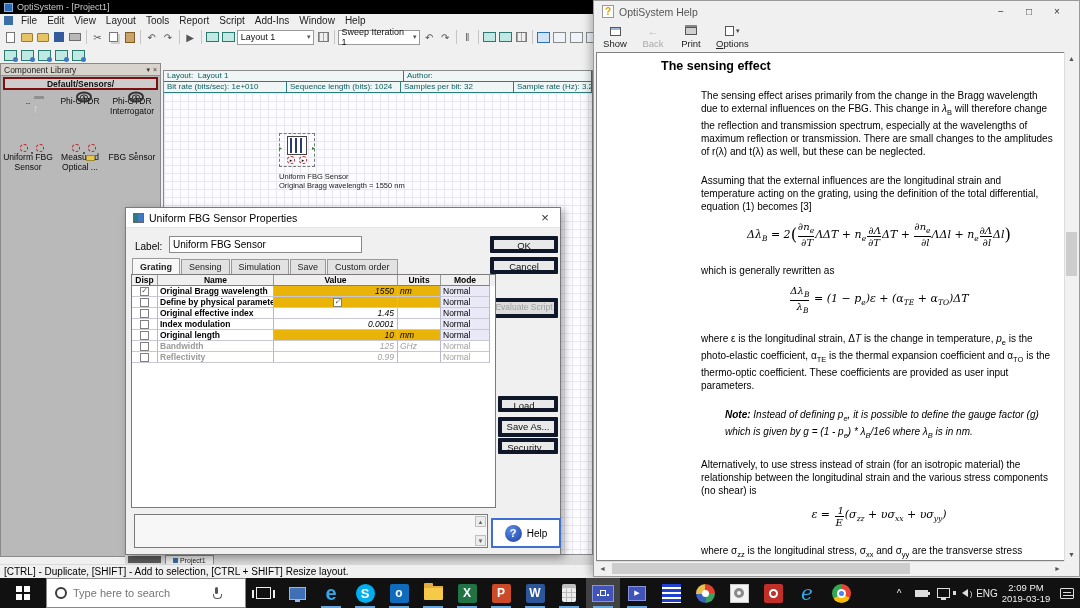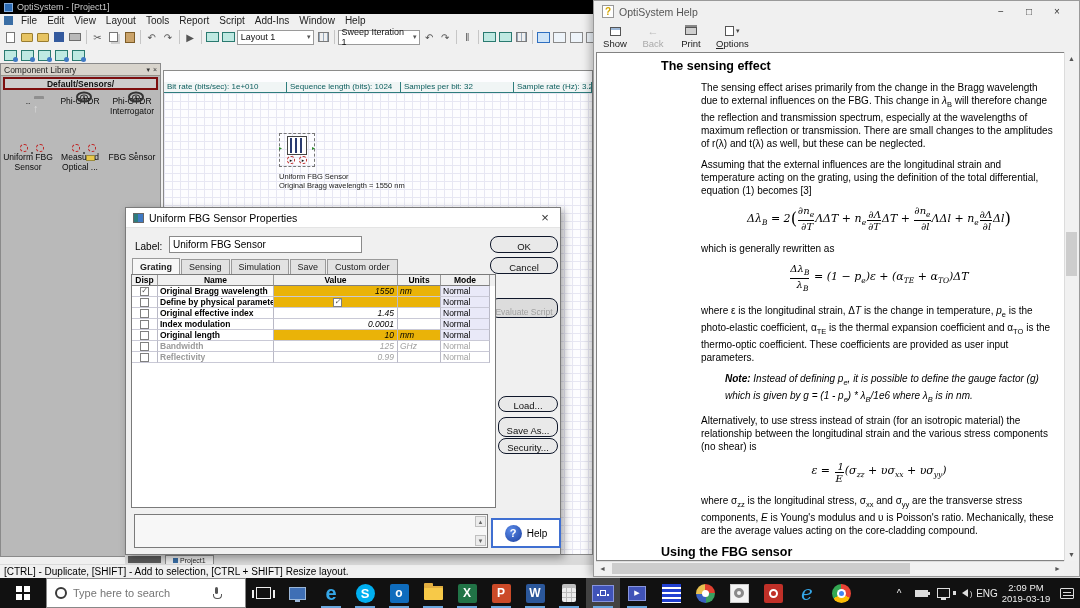--- a/index.html
+++ b/index.html
@@ -76,21 +76,21 @@
   .ptab .pico{width:5px;height:5px;background:#3a6ea5}
   .statusbar{left:0;top:564px;width:1080px;height:14px;background:#f0f0f0;border-top:1px solid #dadada;display:flex;align-items:center;padding-left:4px;font-size:10px;color:#000;z-index:2}
 
   
   .dlg{left:125px;top:207px;width:436px;height:348px;background:#f0f0f0;border:1px solid #7a7a7a;box-shadow:3px 3px 8px rgba(0,0,0,.35);z-index:10}
   .dlg-tb{height:20px;background:#fff;display:flex;align-items:center;gap:5px;padding:0 7px;font-size:10.5px;color:#000;border-bottom:1px solid #e4e4e4}
   .dlg-ico{width:11px;height:10px;background:linear-gradient(90deg,#2e7d7d 0 4px,#3f79c4 4px);border:1px solid #666}
   .dlg-x{margin-left:auto;font-size:13px;color:#333;width:16px;text-align:center}
   .dlg-lbl{position:absolute;left:9px;top:33px;font-size:10px}
   .dlg-input{position:absolute;left:43px;top:28px;width:193px;height:17px;border:1px solid #8a8a8a;background:#fff;font-size:10px;font-family:inherit;padding:0 3px;color:#000}
-  .btn{position:absolute;width:68px;height:17px;background:#e9e9e9;border:1px solid #0f172a;font-size:9.5px;display:flex;align-items:flex-end;justify-content:center;color:#111;border-radius:8px}
+  .btn{position:absolute;width:68px;height:17px;background:#e9e9e9;border:4px solid #0f172a;font-size:9.5px;display:flex;align-items:flex-start;justify-content:center;color:#111;border-radius:1px}
   .btn.dis{color:#9f9f9f;background:#dcdcdc}
   .tabs{position:absolute;left:6px;top:50px;display:flex;font-size:9px;height:16px;align-items:flex-end}
   .tab{padding:2px 7px;border:1px solid #9a9a9a;border-bottom:none;background:#e2e2e2;margin-right:1px;color:#222}
   .tab.on{background:#f7f7f7;font-weight:bold;padding-top:3px}
   .gridframe{position:absolute;left:5px;top:66px;width:365px;height:234px;border:1px solid #7a7a7a;background:#fff;overflow:hidden}
   .prow{display:flex;height:11px;font-size:8.5px;line-height:10px}
   .prow.hd{font-weight:bold;background:#f0f0f0}
   .pc{border-right:1px solid #b9b9c6;border-bottom:1px solid #c9c9d6;display:flex;align-items:center;overflow:hidden;white-space:nowrap}
   .prow.hd .pc{border-right:1px solid #9a9a9a;border-bottom:1px solid #808080;justify-content:center}
   .c-disp{width:26px;justify-content:center}
@@ -120,21 +120,21 @@
   .hw-btn{width:28px;text-align:center;font-size:10px}
   .hw-toolbar{height:30px;display:flex;align-items:flex-start;gap:12px;padding:2px 2px 0 8px;font-size:9.5px;color:#222}
   .htbb{display:flex;flex-direction:column;align-items:center;min-width:26px}
   .htbb .ic{height:14px;font-size:11px;color:#444;display:flex;align-items:center}
   .htbb.dis{color:#aaa}.htbb.dis .ic{color:#bbb}
   .htbb .winic{width:11px;height:9px;border:1px solid #555;background:#fff;box-shadow:inset 0 2px 0 #9db8d8}
   .htbb .prnic{width:12px;height:8px;background:#cfcfcf;border:1px solid #555;box-shadow:0 -2px 0 -0px #888}
   .htbb .optic{width:9px;height:10px;border:1px solid #555;background:#fff;margin-right:2px}
   .hw-content{position:absolute;left:2px;top:51px;right:15px;bottom:15px;background:#fff;border:1px solid #828282;border-right:none;overflow:hidden;padding:4px 6px 0 64px}
   .hw-content h1{font-size:12.5px;margin:2px 0 8px;font-weight:bold}
-  .hw-content p{font-size:10px;line-height:13px;margin:8px 0 8px 40px;width:356px}
+  .hw-content p{font-size:10px;line-height:13px;margin:16px 0 8px 40px;width:356px}
   .hw-content .note{margin-left:64px;width:334px;font-style:italic}
   .eq{margin:4px 0 10px 40px;width:356px;text-align:center;font-family:"DejaVu Serif",serif;font-style:italic;font-size:11px}
   .eq .bigp{font-size:150%;vertical-align:-8%;font-style:normal}
   .frac{display:inline-block;vertical-align:-0.8em;text-align:right;line-height:11px;font-size:10px;padding:0 1px}
   .frac .d{border-top:1px solid #000;display:block;padding:0 1px}
   .frac .n{display:block}
   sub{font-size:7.5px}
   .vscroll{position:absolute;right:1px;top:51px;bottom:15px;width:14px;background:#f1f1f1;border-left:1px solid #dcdcdc}
   .vscroll .ar{position:absolute;left:0;right:0;height:13px;display:flex;align-items:center;justify-content:center;font-size:7px;color:#555}
   .vscroll .ar.up{top:0}.vscroll .ar.dn{bottom:0}
@@ -381,20 +381,28 @@
             <span class="stripes full"></span>
           </span>
       </span>
       <div>FBG Sensor</div>
     </div>
   </div>
 </div>
 
 <div class="abs canvas">
   <div class="cv-grid"></div>
+  <div class="cv-h1">
+    <span class="cv-cell" style="width:240px">
+      <span>Layout:</span>&nbsp;&nbsp;<span>Layout 1</span>
+    </span>
+    <span class="cv-cell" style="flex:1">
+      <span>Author:</span>
+    </span>
+  </div>
   <div class="cv-h2">
     <span class="cv-cell" style="width:123px">
       <span>Bit rate (bits/sec):</span>&nbsp;<span>1e+010</span>
     </span>
     <span class="cv-cell" style="width:114px">
       <span>Sequence length (bits):</span>&nbsp;<span>1024</span>
     </span>
     <span class="cv-cell" style="width:113px">
       <span>Samples per bit:</span>&nbsp;<span>32</span>
     </span>

